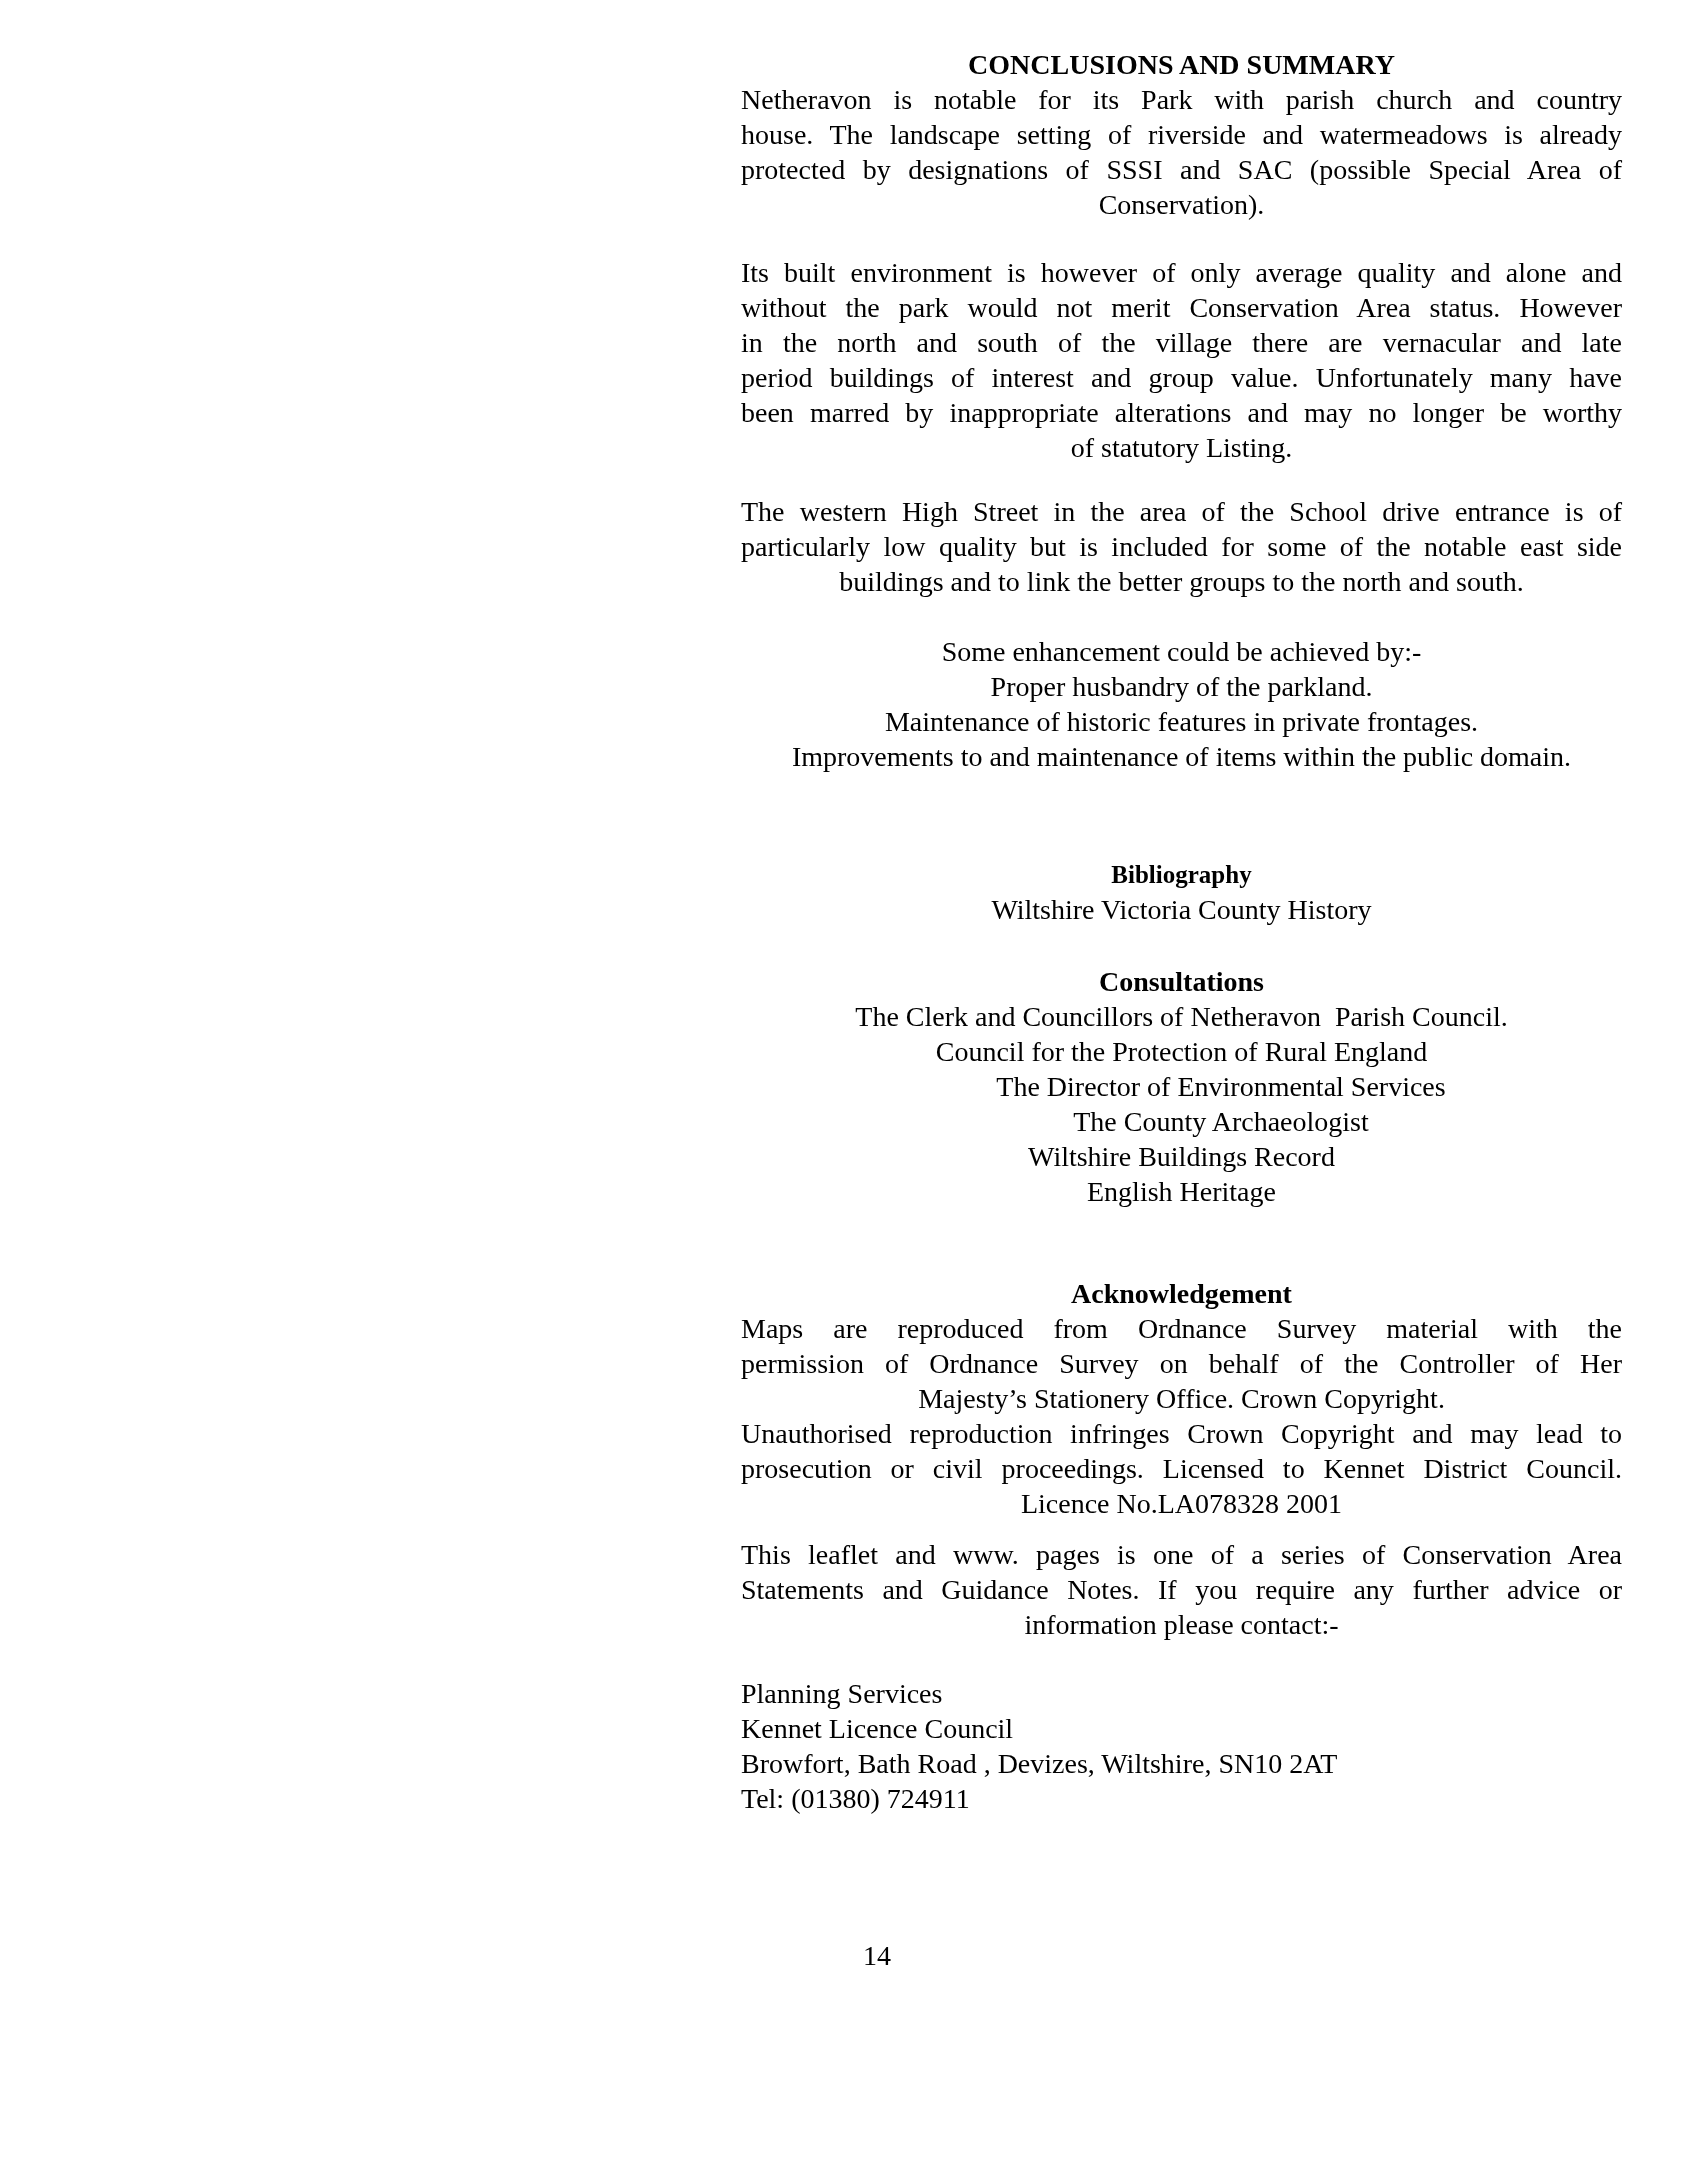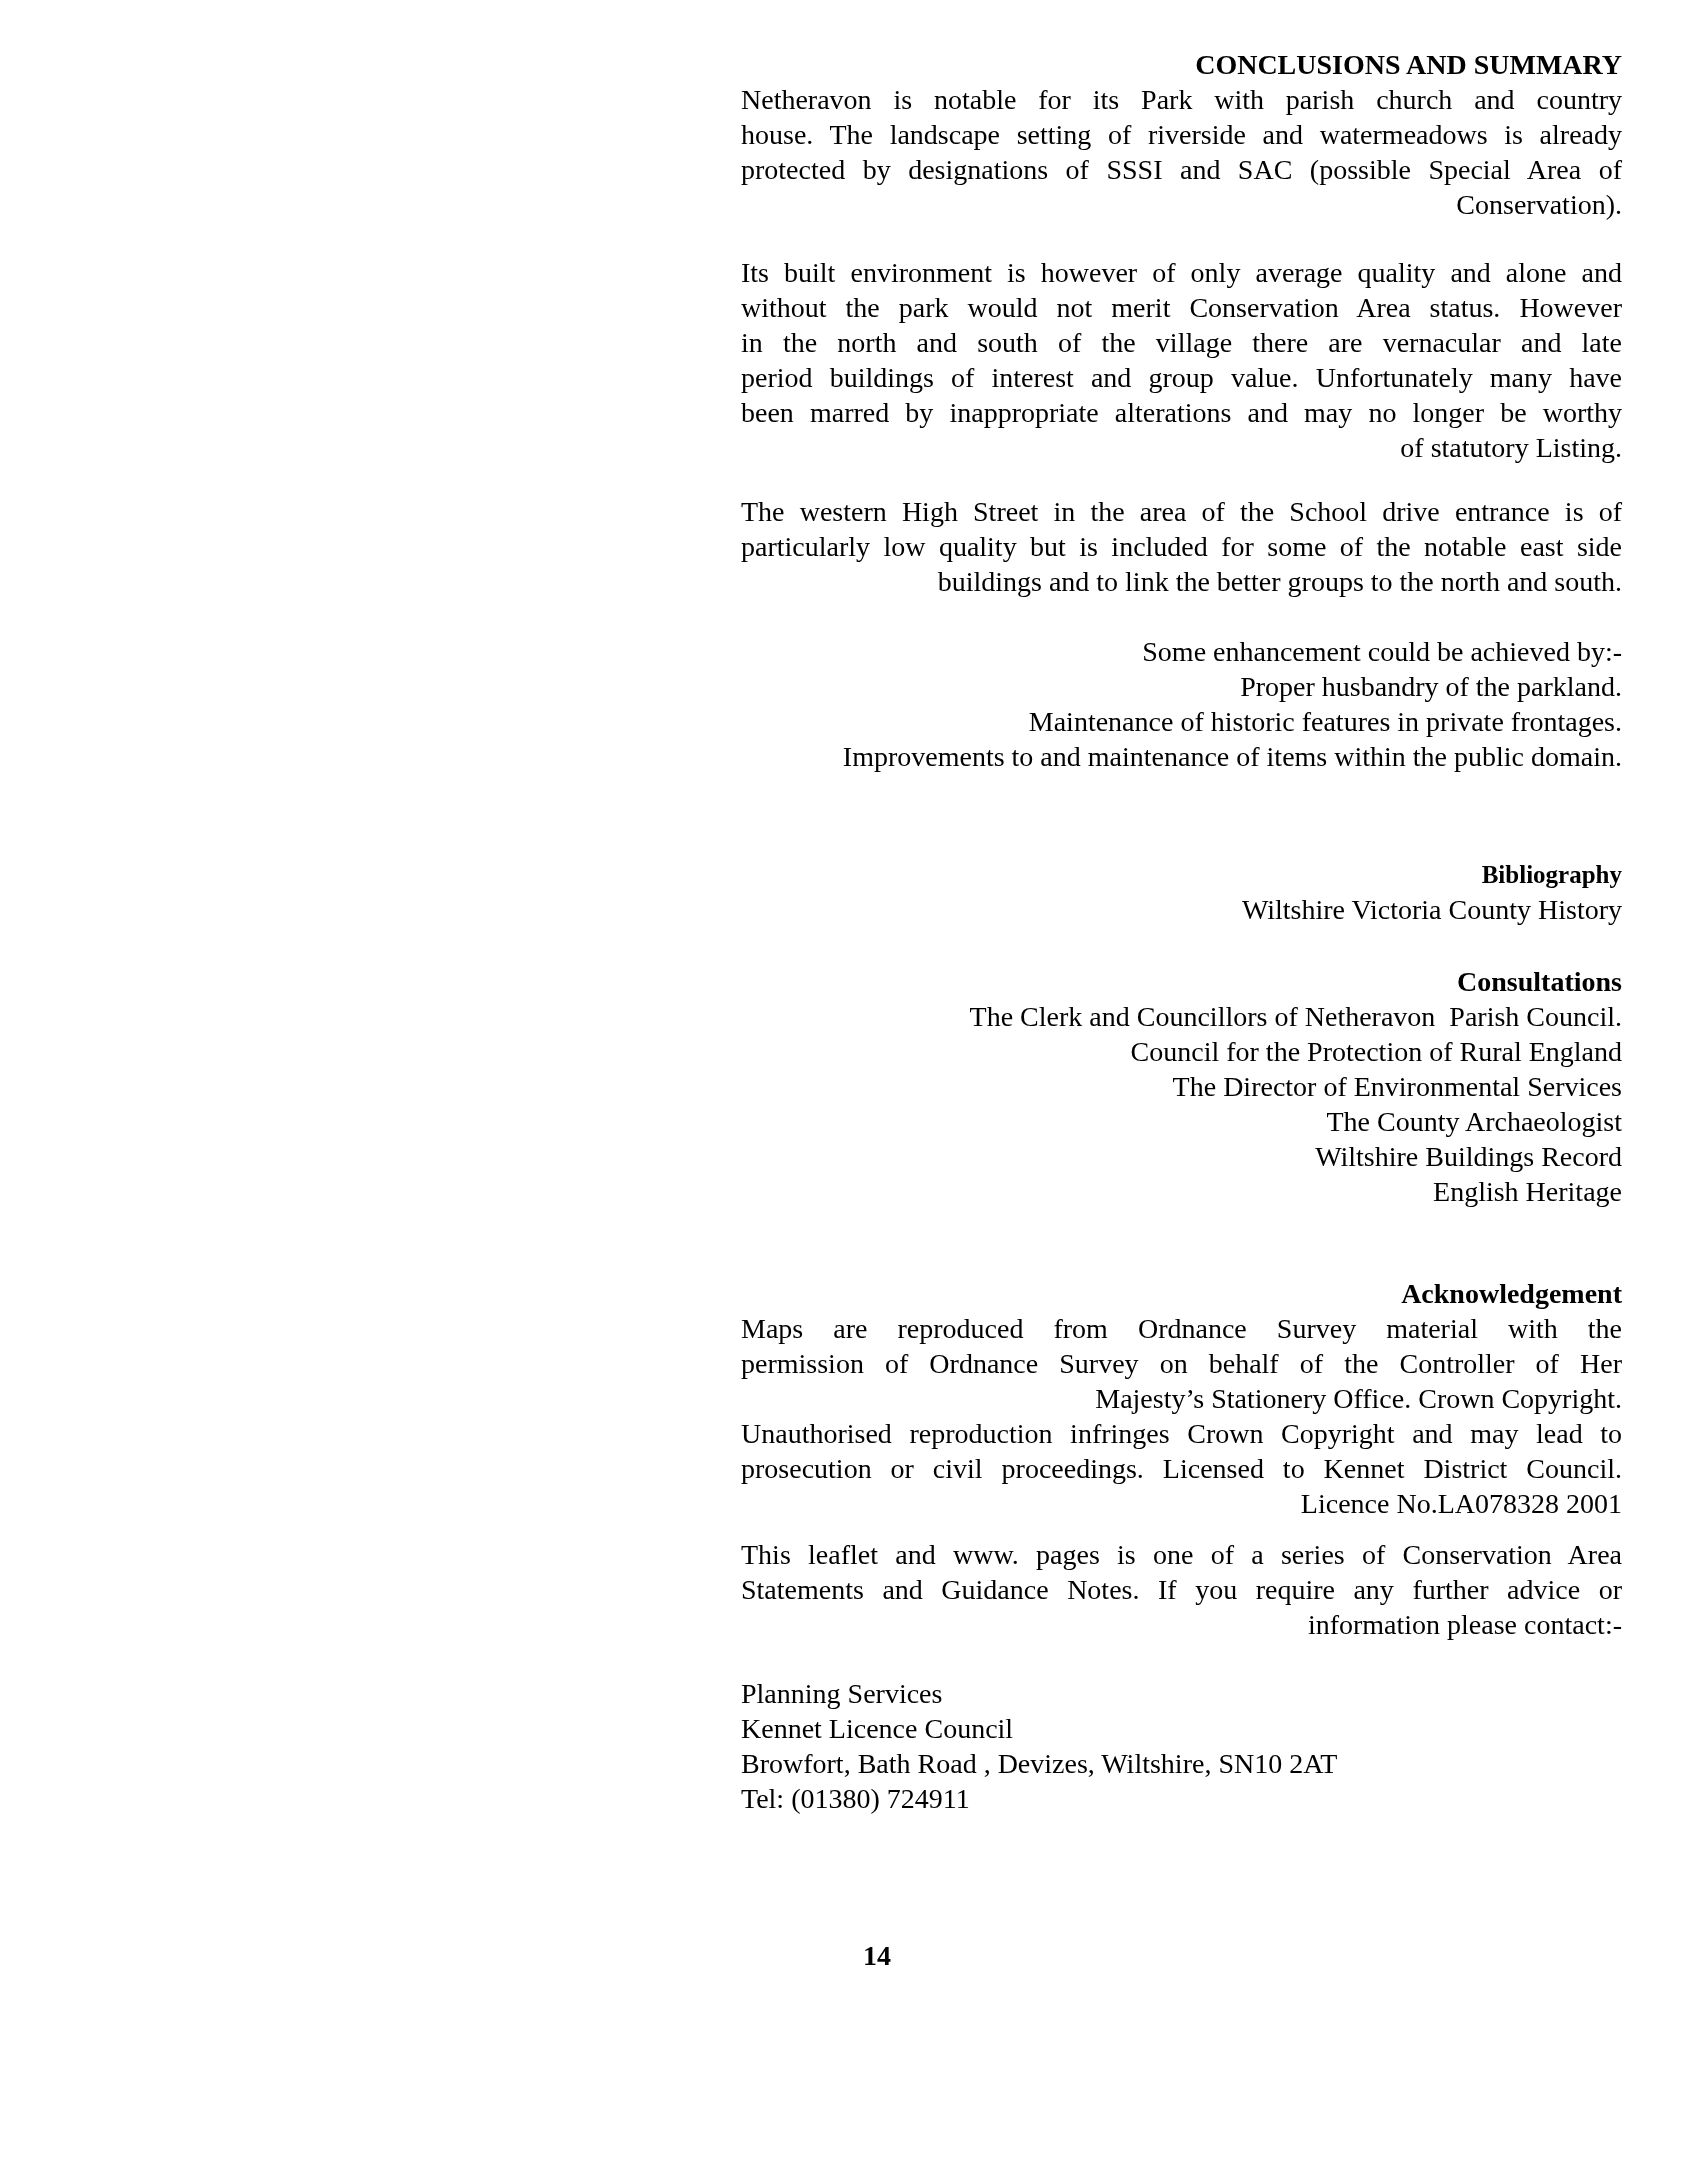--- a/index.html
+++ b/index.html
@@ -1,26 +1,26 @@
 <!DOCTYPE html>
 <html><head>
 <meta charset="utf-8">
 <style>
   html, body { margin: 0; padding: 0; background: #ffffff; }
   body { width: 1683px; height: 2178px; position: relative; overflow: hidden;
          font-family: "Liberation Serif", "DejaVu Serif", serif; color: #000000; }
   .blk { position: absolute; left: 741px; width: 881px; font-size: 28px; line-height: 35px; }
   .ln { display: block; white-space: pre; height: 35px; }
   .ln.j { text-align: justify; text-align-last: justify; white-space: normal; }
-  .ln.l { text-align: right; }
+  .ln.l { text-align: center; }
   .ln.ind { padding-left: 79px; }
   .bold { font-weight: bold; }
   .big { font-size: 25px; }
   .center .ln { text-align: left; }
-  .pageno { position: absolute; left: 863px; top: 1938px; font-size: 28px; line-height: 35px; font-weight: bold; }
+  .pageno { position: absolute; left: 863px; top: 1938px; font-size: 28px; line-height: 35px; font-weight: normal; }
 </style>
 </head>
 <body>
 
 <div class="blk" style="top:47px;">
   <span class="ln l bold">CONCLUSIONS AND SUMMARY</span>
   <span class="ln j">Netheravon is notable for its Park with parish church and country</span>
   <span class="ln j">house.  The landscape setting of riverside and watermeadows is already</span>
   <span class="ln j">protected by designations of  SSSI and SAC (possible Special Area of</span>
   <span class="ln l">Conservation).</span>

